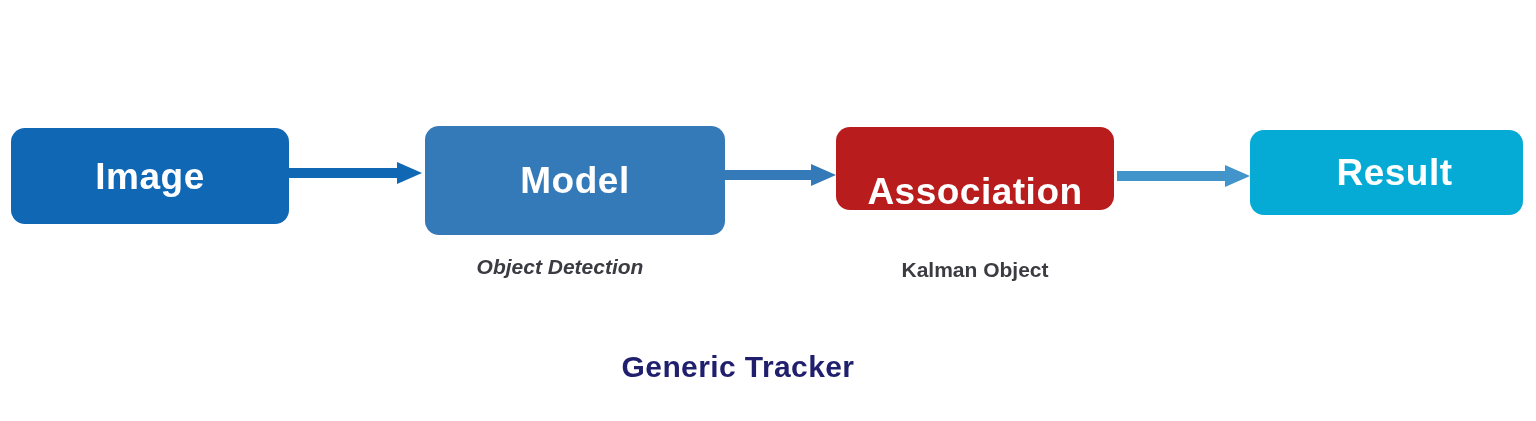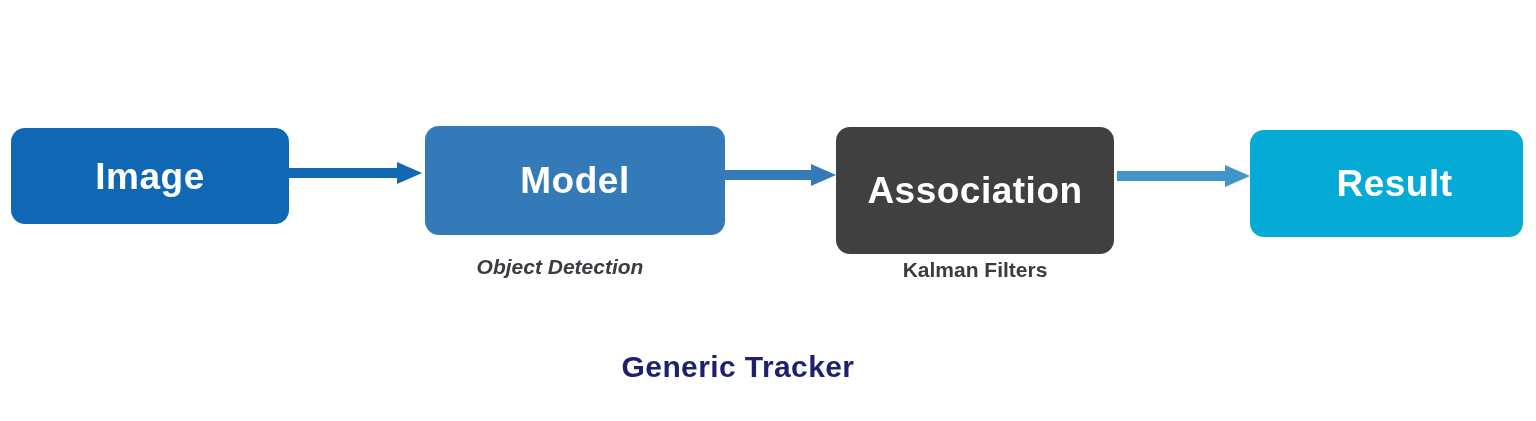--- a/index.html
+++ b/index.html
@@ -31,22 +31,22 @@
     color: #ffffff;
     font-weight: 700;
     letter-spacing: 0.5px;
     line-height: 1;
     white-space: nowrap;
   }
 
   
   #node-image       { left: 11px;   top: 128px; width: 278px; height: 96px; background: #1067B4; }
   #node-model       { left: 425px;  top: 126px; width: 300px; height: 109px; background: #357AB8; }
-  #node-association { left: 836px;  top: 127px; width: 278px; height: 127px; background: #404040; }
-  #node-result      { left: 1250px; top: 130px; width: 273px; height: 107px; background: #05AAD5; padding-left: 16px; }
+  #node-association { left: 836px;  top: 127px; width: 278px; height: 83px; background: #b91c1c; align-items: flex-end; }
+  #node-result      { left: 1250px; top: 130px; width: 273px; height: 85px; background: #05AAD5; padding-left: 16px; }
 
   #node-image .node-label       { font-size: 37px; }
   #node-model .node-label       { font-size: 37px; }
   #node-association .node-label { font-size: 37px; }
   #node-result .node-label      { font-size: 37px; }
 
   
   .caption {
     position: absolute;
     color: #3b3b42;
@@ -102,21 +102,21 @@
   <div class="caption" id="caption-model">Object Detection</div>
 
   <svg class="arrow" id="arrow-2" width="133" height="22" viewBox="0 0 133 22">
     <rect x="0" y="6" width="112" height="10" fill="#357AB8"></rect>
     <polygon points="108,0 133,11 108,22" fill="#357AB8"></polygon>
   </svg>
 
   <div class="node" id="node-association">
     <span class="node-label">Association</span>
   </div>
-  <div class="caption" id="caption-association">Kalman Filters</div>
+  <div class="caption" id="caption-association">Kalman Object</div>
 
   <svg class="arrow" id="arrow-3" width="133" height="22" viewBox="0 0 133 22">
     <rect x="0" y="6" width="112" height="10" fill="#4295CB"></rect>
     <polygon points="108,0 133,11 108,22" fill="#4295CB"></polygon>
   </svg>
 
   <div class="node" id="node-result">
     <span class="node-label">Result</span>
   </div>
 

